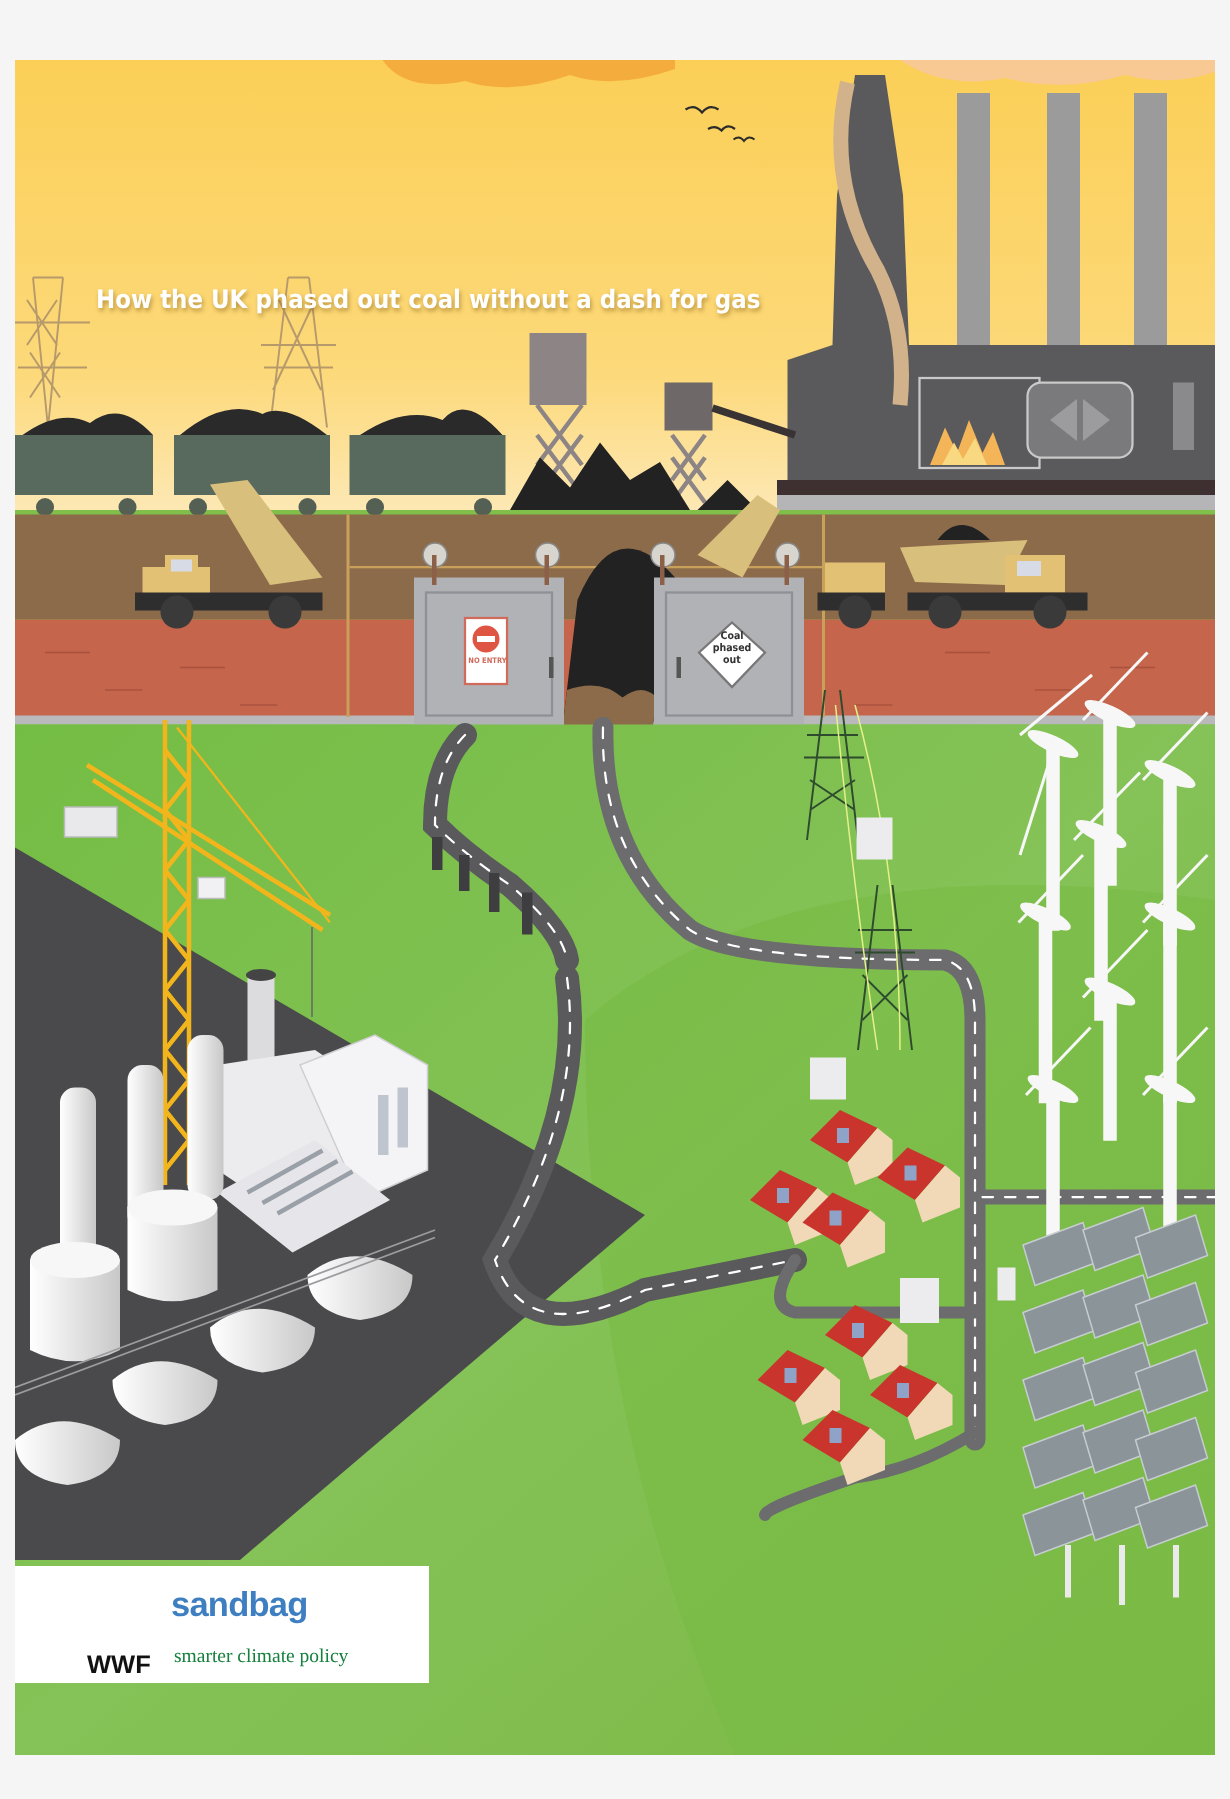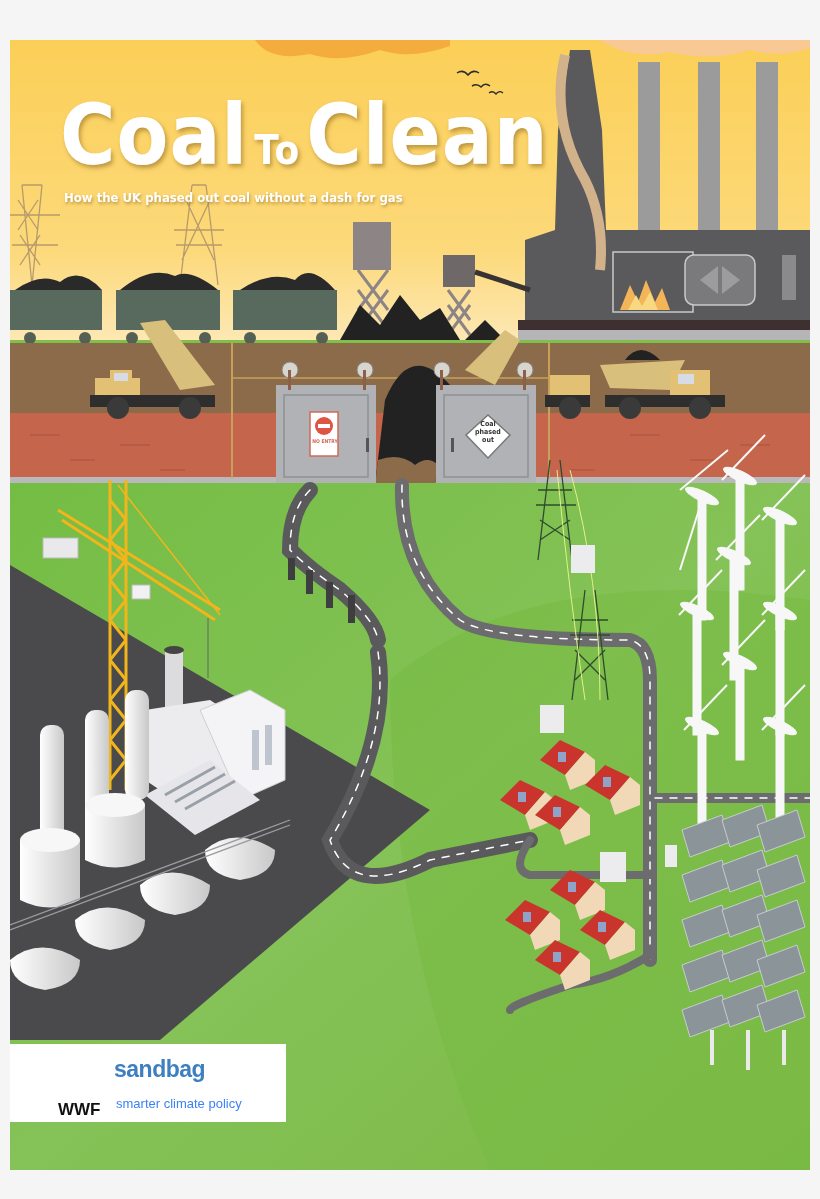--- a/index.html
+++ b/index.html
@@ -15,33 +15,33 @@
   .title {
     position: absolute; left: 50px; top: 50px; color: #ffffff;
     font-family: "DejaVu Sans Condensed", "DejaVu Sans", sans-serif; font-weight: bold;
     text-shadow: 2px 3px 4px rgba(140,100,30,0.55);
     white-space: nowrap; letter-spacing: 1px;
   }
   .title .big { font-size: 84px; line-height: 90px; }
   .title .small { font-size: 40px; }
   .subtitle {
     position: absolute; left: 54px; top: 150px; color: #ffffff;
-    font-family: "DejaVu Sans Condensed", "DejaVu Sans", sans-serif; font-weight: bold; font-size: 13px;
+    font-family: "DejaVu Sans Condensed", "DejaVu Sans", sans-serif; font-weight: bold; font-size: 17px;
     text-shadow: 1px 2px 3px rgba(140,100,30,0.55); white-space: nowrap;
   }
   .logo-box {
     position: absolute; left: 0; top: 1004px; width: 276px; height: 78px; background: #ffffff;
   }
   .sandbag-word {
     position: absolute; left: 104px; top: 12px; font-family: "Liberation Sans", sans-serif;
     font-weight: bold; font-size: 23px; color: #3e7fc1; letter-spacing: -0.5px;
   }
   .sandbag-tag {
-    position: absolute; left: 106px; top: 52px; font-family: Liberation Sans, sans-serif;
-    font-size: 13px; color: #3b82f6;
+    position: absolute; left: 106px; top: 52px; font-family: Liberation Serif, serif;
+    font-size: 13px; color: #15803d;
   }
   .wwf-text {
     position: absolute; left: 48px; top: 56px; font-family: "Liberation Sans", sans-serif;
     font-weight: bold; font-size: 17px; color: #111;
   }
   .sign-text {
     font-family: "DejaVu Sans Condensed", "DejaVu Sans", sans-serif; font-weight: bold;
   }
 </style>
 </head>
@@ -384,25 +384,20 @@
       <ellipse cx="12" cy="18" rx="12" ry="16" fill="#111"></ellipse>
       <ellipse cx="14" cy="16" rx="9" ry="11" fill="#fff"></ellipse>
       <circle cx="9" cy="5" r="4" fill="#111"></circle>
         <circle cx="21" cy="5" r="4" fill="#111"></circle>
       <ellipse cx="11" cy="15" rx="2.4" ry="3" fill="#111"></ellipse>
         <ellipse cx="18" cy="15" rx="2.4" ry="3" fill="#111"></ellipse>
       <ellipse cx="15" cy="22" rx="2" ry="1.3" fill="#111"></ellipse>
     </g>
   </svg>
 
-  <div class="title">
-    <span class="big">Coal</span>
-    <span class="small">To</span>
-    <span class="big">Clean</span>
-  </div>
   <div class="subtitle">How the UK phased out coal without a dash for gas</div>
 
   <div class="abs sign-text" style="left:302px;top:398px;width:26px;font-size:5px;color:#d06a5a;text-align:center;line-height:6px;">NO ENTRY</div>
 
   <div class="abs sign-text" style="left:458px;top:380px;width:40px;font-size:7px;color:#333;text-align:center;line-height:8px;">
     <div>Coal</div>
     <div>phased</div>
     <div>out</div>
   </div>
 

